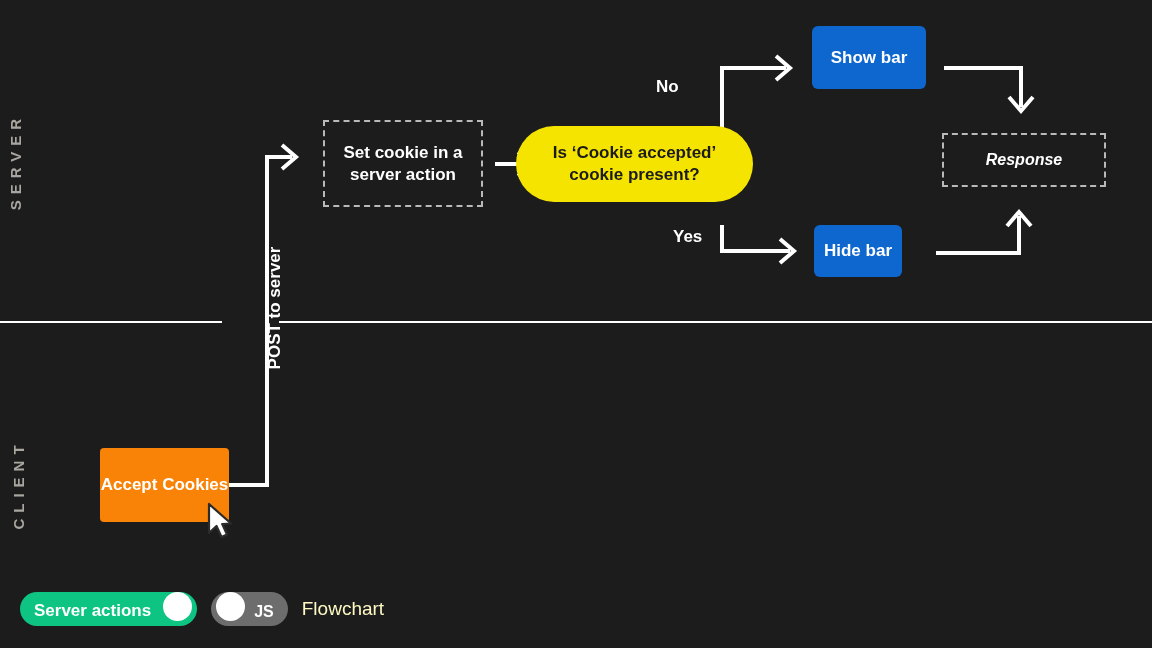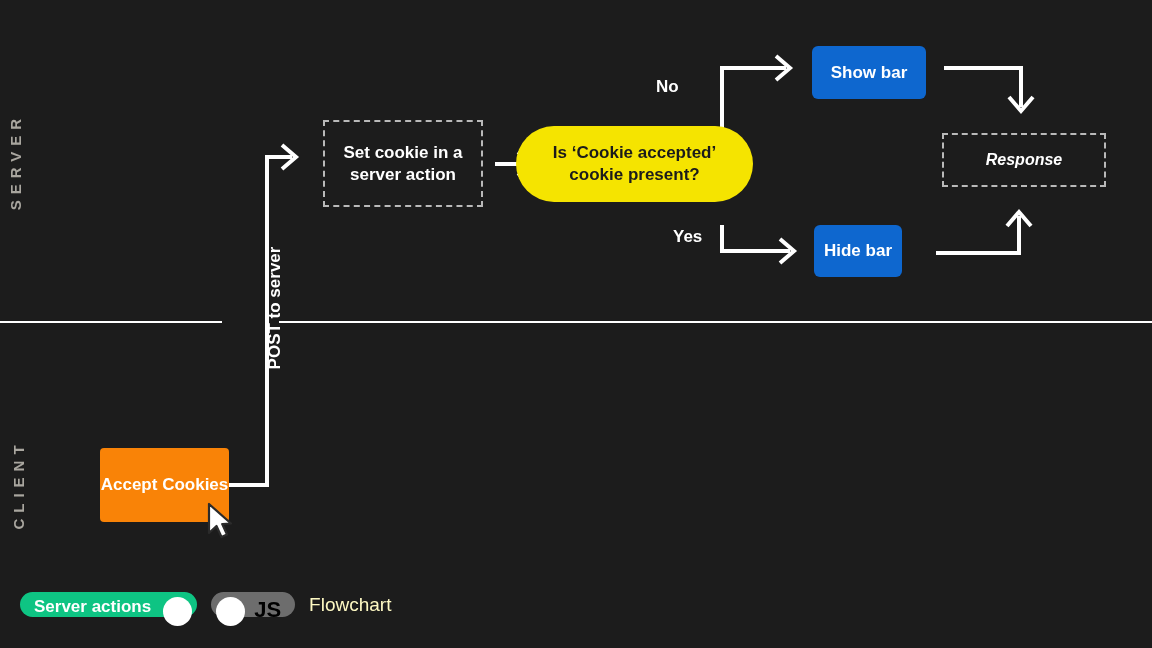--- a/index.html
+++ b/index.html
@@ -90,21 +90,21 @@
     padding: 0 14px;
     box-sizing: border-box;
   }
   .btn-blue {
     background: #0e67cf;
     color: #ffffff;
     border-radius: 6px;
     font-weight: 700;
     font-size: 17px;
   }
-  .btn-show-bar { left: 812px; top: 46px;  width: 114px; height: 53px; }
+  .btn-show-bar { left: 812px; top: 26px;  width: 114px; height: 63px; }
   .btn-hide-bar { left: 814px; top: 225px; width: 88px; height: 52px; }
   .btn-orange {
     left: 100px; top: 448px; width: 129px; height: 74px;
     background: #f98307;
     color: #ffffff;
     border-radius: 4px;
     font-weight: 700;
     font-size: 17px;
     line-height: 1.45;
   }
@@ -136,23 +136,23 @@
   .toolbar {
     position: absolute;
     left: 20px;
     top: 592px;
     display: flex;
     align-items: center;
     gap: 14px;
   }
   .toggle {
     display: flex;
-    align-items: flex-start;
+    align-items: flex-end;
     border-radius: 20px;
-    height: 25px;
+    height: 34px;
     box-sizing: border-box;
     position: relative;
   }
   .toggle .knob {
     width: 29px;
     height: 29px;
     border-radius: 50%;
     background: #ffffff;
     flex: 0 0 auto;
   }
@@ -166,22 +166,22 @@
     font-size: 17px;
     color: #ffffff;
   }
   .toggle-js {
     background: #6d6d6d;
     padding: 5px 14px 5px 5px;
     gap: 9px;
   }
   .toggle-js .tlabel {
     font-weight: 700;
-    font-size: 22px;
-    color: #000000;
+    font-size: 16px;
+    color: #ffffff;
   }
   .caption {
     font-size: 19px;
     color: #fef9c3;
     font-weight: 400;
   }
   
   .cursor {
     position: absolute;
     left: 206px;

